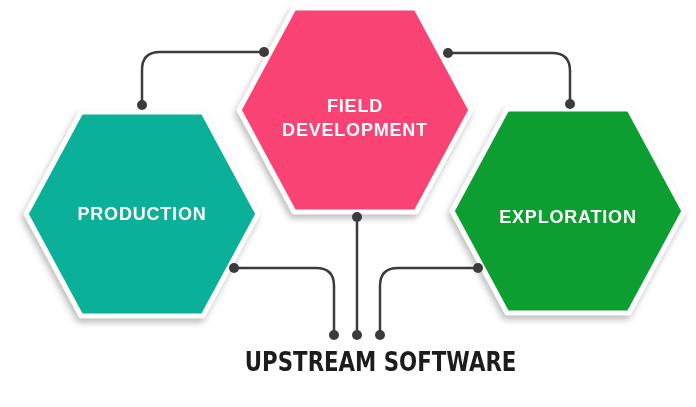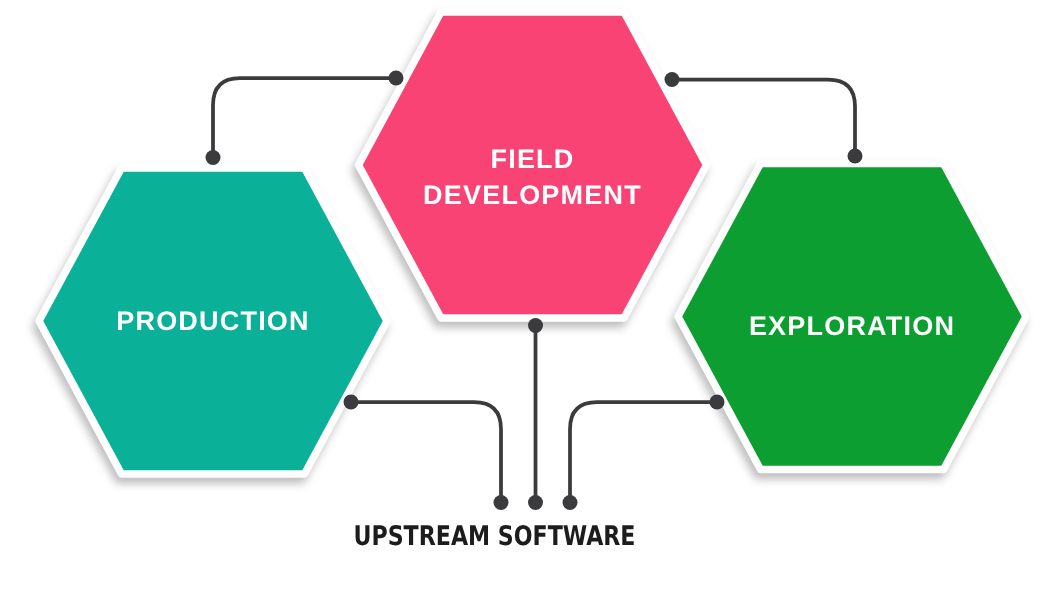--- a/index.html
+++ b/index.html
@@ -28,25 +28,25 @@
   }
   .node-label.exploration { left: 26px;  top: 112px; width: 232px; height: 204px; padding-top: 2px;  box-sizing: border-box; }
   .node-label.field       { left: 239px; top: 8px;   width: 232px; height: 204px; padding-top: 18px; box-sizing: border-box; }
   .node-label.production  { left: 452px; top: 109px; width: 232px; height: 204px; padding-top: 14px; box-sizing: border-box; }
   .node-label .wrap2 { display: inline-block; width: 190px; }
   .diagram-title {
     position: absolute;
     left: 215px;
     top: 347px;
     width: 300px;
-    text-align: left;
+    text-align: center;
     color: #1c1c1c;
     font-family: "DejaVu Sans", sans-serif;
     font-weight: bold;
-    font-size: 18px;
+    font-size: 26px;
     white-space: nowrap;
   }
   .diagram-title .squeeze {
     display: inline-block;
     transform: scaleX(0.82);
     transform-origin: center center;
   }
 </style>
 </head>
 <body>

